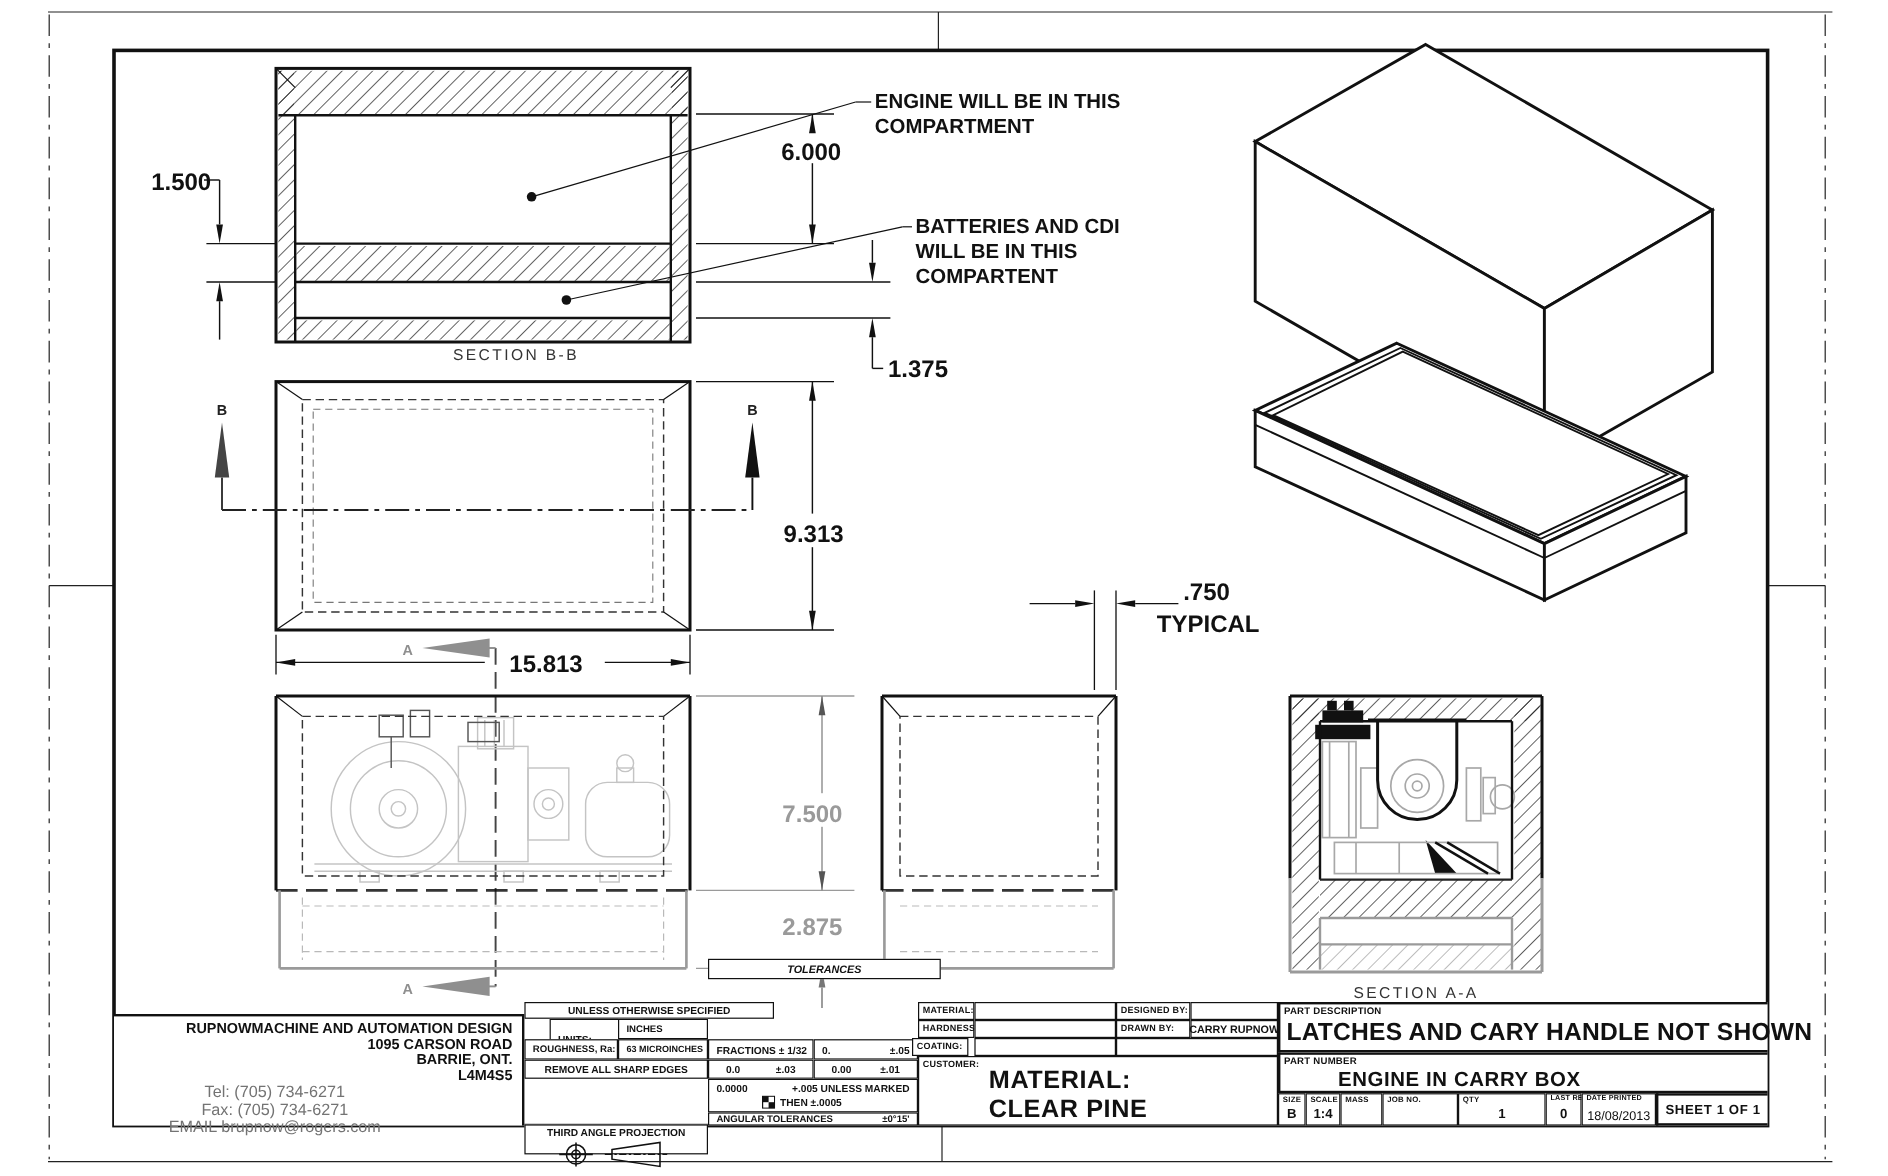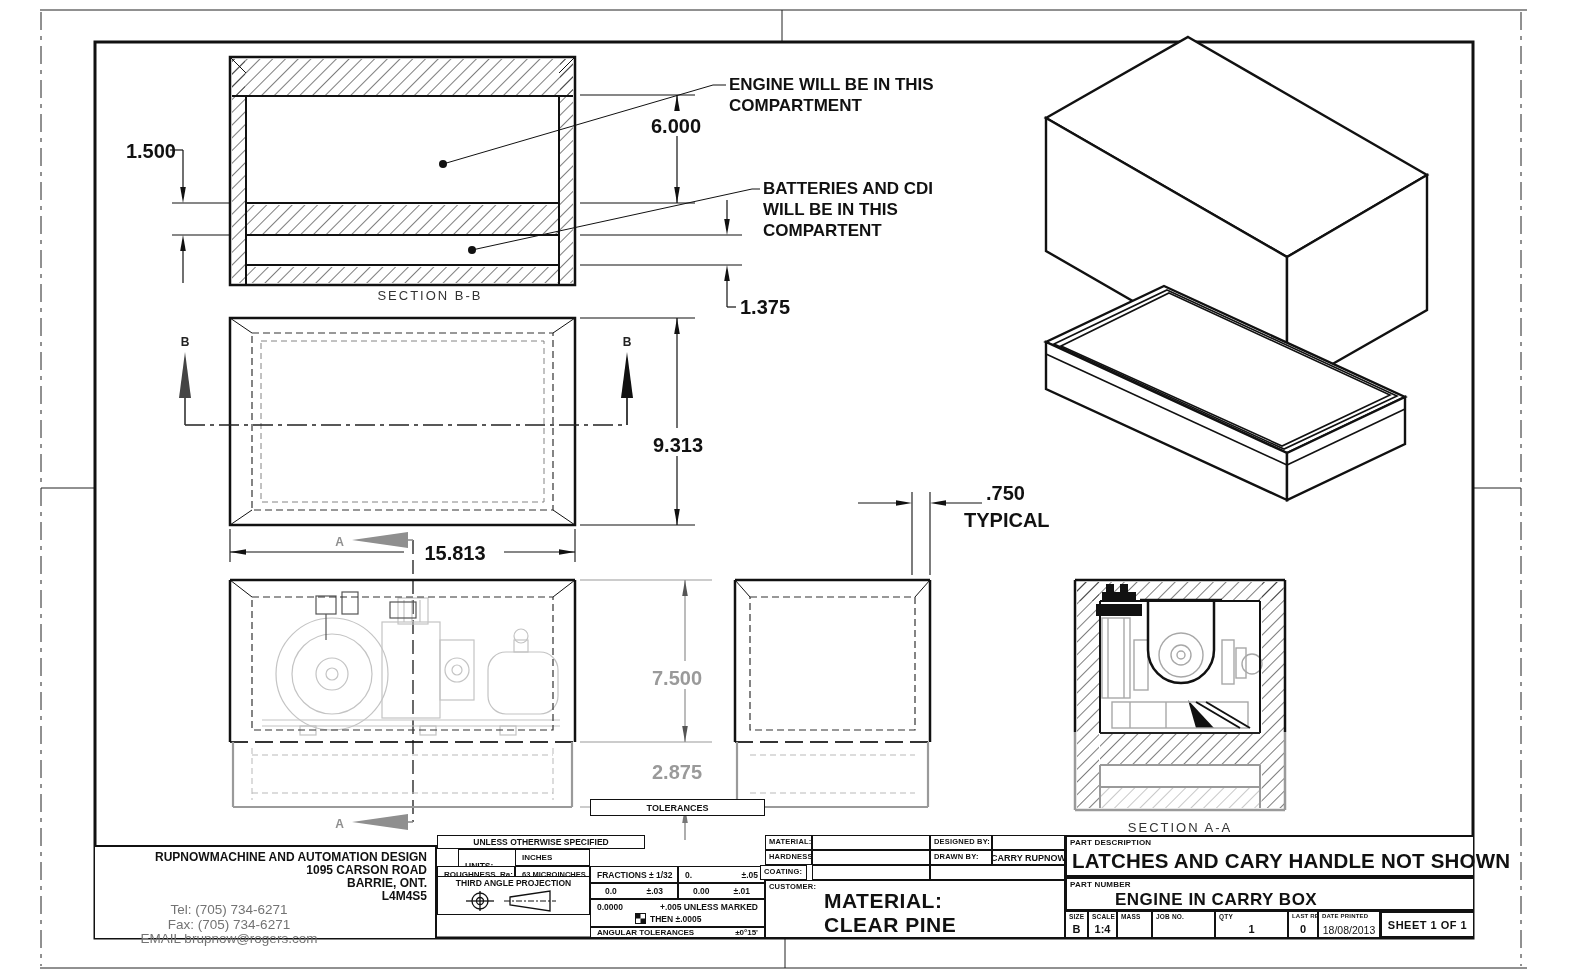--- a/index.html
+++ b/index.html
@@ -387,35 +387,35 @@
       </div>
 </div>
 <div class="tb" style="left:515px;top:866px;width:75px;height:17px;">
   <div class="tolrow" style="font-size:7.5px;">
         <span>63 MICROINCHES</span>
       </div>
 </div>
 <div class="tb" style="left:437px;top:883px;width:153px;height:16px;">
   <div class="ctr" style="font-size:8.5px;">REMOVE ALL SHARP EDGES</div>
 </div>
-<div class="tb" style="left:437px;top:876px;width:153px;height:39px;">
+<div class="tb" style="left:437px;top:937px;width:153px;height:25px;">
   <div style="text-align:center;font-size:8.5px;font-weight:bold;margin-top:1px;">THIRD ANGLE PROJECTION</div>
   <svg width="140" height="24" style="display:block;margin:1px auto 0;">
     <g stroke="#111" fill="none" stroke-width="1.3">
       <circle cx="36" cy="12" r="8"></circle>
           <circle cx="36" cy="12" r="3.5"></circle>
       <line x1="22" y1="12" x2="50" y2="12"></line>
           <line x1="36" y1="2" x2="36" y2="22"></line>
       <polygon points="66,8 106,2 106,22 66,16"></polygon>
       <line x1="60" y1="12" x2="112" y2="12" stroke-dasharray="6,2,2,2" stroke-width="1"></line>
     </g>
   </svg>
 </div>
 
-<div class="tb" style="left:590px;top:799px;width:175px;height:17px;">
+<div class="tb" style="left:590px;top:799px;width:194px;height:17px;font-style:italic;">
   <div class="ctr" style="font-size:9px;">TOLERANCES</div>
 </div>
 <div class="tb" style="left:590px;top:866px;width:88px;height:17px;">
   <div class="tolrow" style="font-size:8.5px;">
         <span>FRACTIONS ± 1/32</span>
       </div>
 </div>
 <div class="tb" style="left:678px;top:866px;width:87px;height:17px;">
   <div class="tolrow" style="font-size:8.5px;">
     <span>0.</span>

